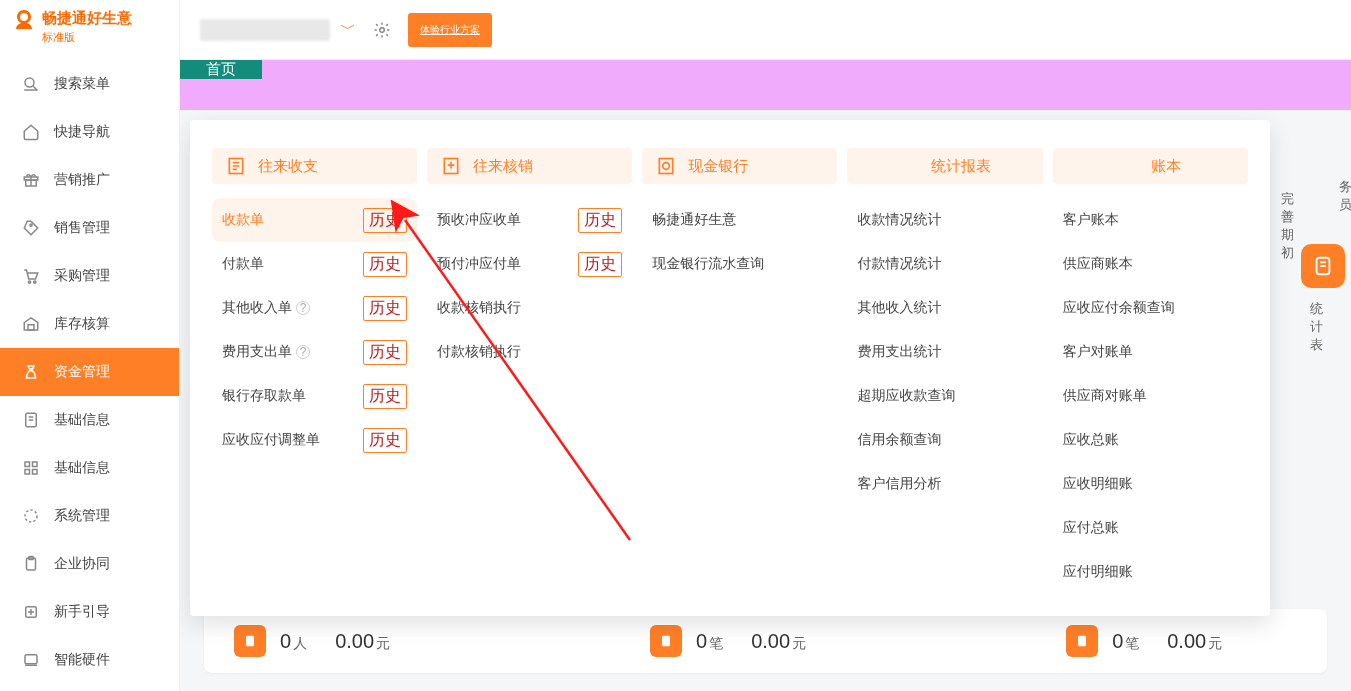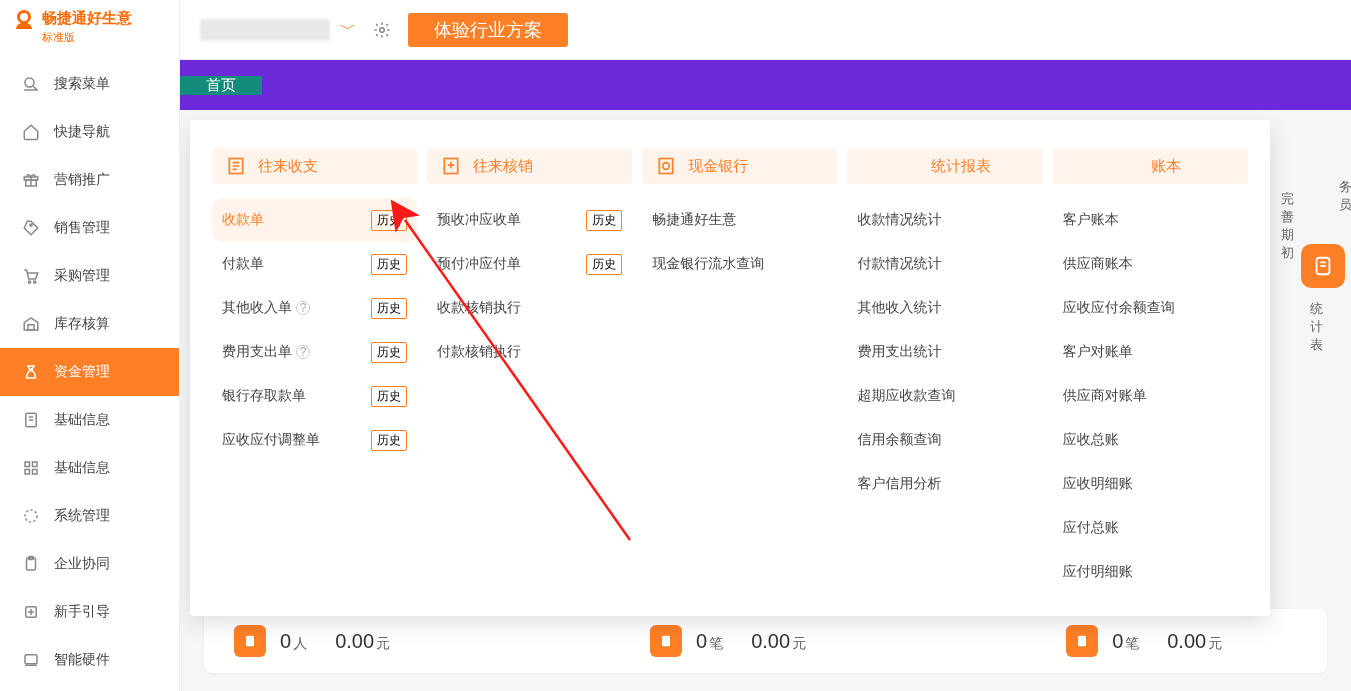--- a/index.html
+++ b/index.html
@@ -65,33 +65,33 @@
     color:#999; position:relative;
   }
   .org-select .blurred {
     width:130px; height:22px; background:#e8e8e8; border-radius:2px;
     filter:blur(1.5px);
   }
   .org-select .caret { color:#ff7f27; font-size:16px;}
   .gear-btn { width:24px;height:24px;color:#888;display:flex;align-items:center;justify-content:center;}
   .cta-btn {
     background:#ff7f27; color:#fff;
-    border:none; height:34px; padding:0 26px;
-    border-radius:3px; font-size:18px; cursor:pointer;
+    border:none; height:34px; padding:0 12px;
+    border-radius:3px; font-size:10px; cursor:pointer;text-decoration:underline;
   }
   
   .main {
     position:absolute;
     left:180px; top:60px; right:0; bottom:0;
     background:#f5f6f7;
     overflow:hidden;
   }
   .tab-bar {
-    height:50px; background:#6d28d9;
-    display:flex; align-items:center;
+    height:50px; background:#f0abfc;
+    display:flex; align-items:flex-start;
   }
   .tab-item {
     display:flex; align-items:center; padding:0 26px;
     color:#fff; font-size:15px;
   }
   .tab-item.active { background:#138c7b; }
   
   .peek-right {
     position:absolute; right:0; top:130px; width:70px;
     display:flex; flex-direction:row; gap:16px; align-items:flex-start;
@@ -141,22 +141,22 @@
   .mega-head .hico{width:24px;height:22px;color:#ff7f27;display:flex;align-items:center;justify-content:center;}
   .mega-list{display:flex;flex-direction:column;}
   .mega-row{
     height:44px; display:flex; align-items:center; justify-content:space-between;
     padding:0 10px; color:#444; cursor:pointer; border-radius:9px;
   }
   .mega-row .lbl{display:flex;align-items:center;gap:4px;}
   .mega-row .qmark{font-size:12px;color:#aaa;border:1px solid #ccc;border-radius:50%;width:14px;height:14px;display:inline-flex;align-items:center;justify-content:center;line-height:1;}
   .mega-row.selected{ background:#fff4eb; color:#ff7f27;}
   .hist-tag{
-    border:1px solid #ff7f27; color:#000000;
-    font-size:12px; padding:1px 5px; border-radius:2px;
+    border:1px solid #ff7f27; color:#b91c1c;
+    font-size:16px; padding:1px 5px; border-radius:2px;
   }
   
   .arrow-svg{
     position:absolute; left:0; top:0; width:100%; height:100%;
     pointer-events:none; z-index:50;
   }
 </style>
 </head>
 <body>
 

